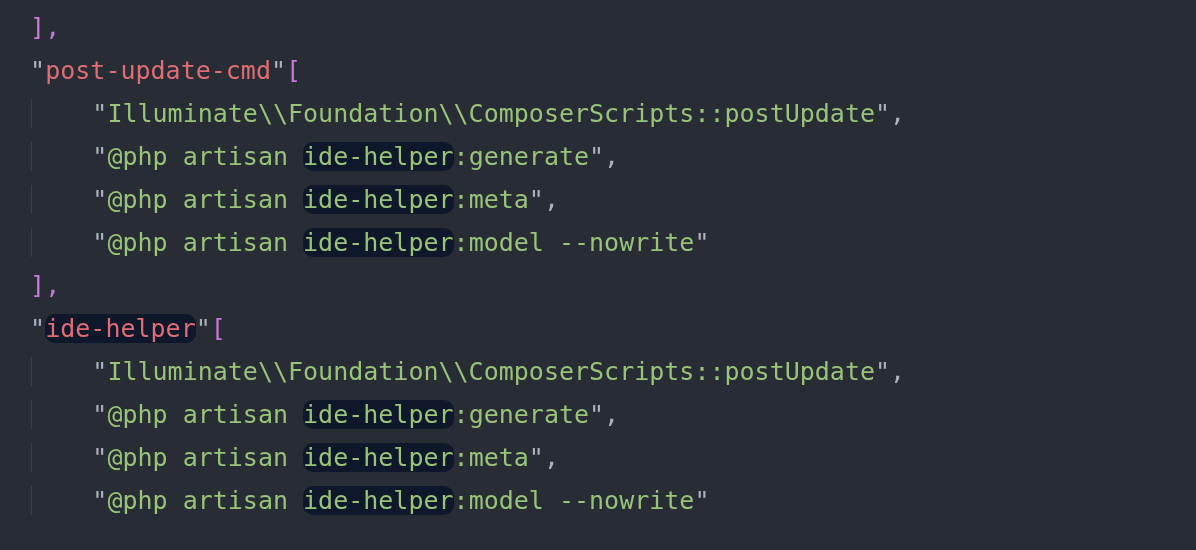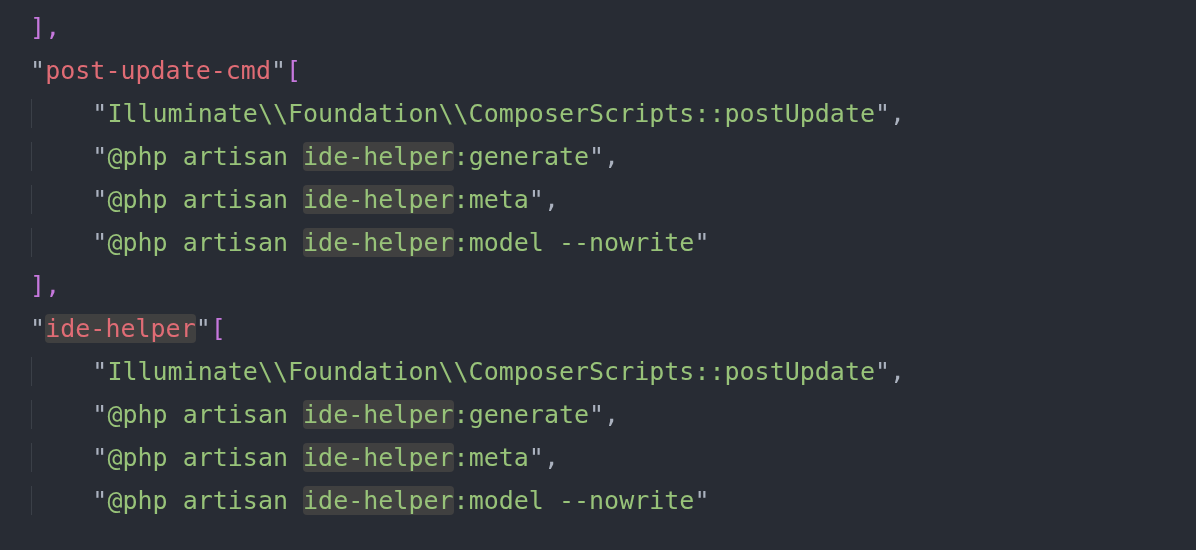--- a/index.html
+++ b/index.html
@@ -15,20 +15,20 @@
   .line { white-space: pre; }
   .indent-guide {
     border-left: 1px solid #3b4048;
     margin-left: 1px;
   }
   .key    { color: #e06c75; }
   .str    { color: #98c379; }
   .punct  { color: #abb2bf; }
   .bracket{ color: #c678dd; }
   .hl {
-    background: #404040;
-    border-radius: 4px;
+    background: #0f172a;
+    border-radius: 10px;
   }
 </style>
 </head>
 <body>
 
 <pre><div class="line"><span class="punct">  </span><span class="bracket">],</span></div><div class="line"><span class="punct">  </span><span class="key"><span class="punct">"</span><span>post-update-cmd</span><span class="punct">"</span></span><span class="punct"></span><span class="bracket">[</span></div><div class="line"><span class="punct">  </span><span class="indent-guide">    </span><span class="str"><span class="punct">"</span><span>Illuminate\\Foundation\\ComposerScripts::postUpdate</span><span class="punct">"</span></span><span class="punct">,</span></div><div class="line"><span class="punct">  </span><span class="indent-guide">    </span><span class="str"><span class="punct">"</span><span>@php artisan <span class="hl">ide-helper</span>:generate</span><span class="punct">"</span></span><span class="punct">,</span></div><div class="line"><span class="punct">  </span><span class="indent-guide">    </span><span class="str"><span class="punct">"</span><span>@php artisan <span class="hl">ide-helper</span>:meta</span><span class="punct">"</span></span><span class="punct">,</span></div><div class="line"><span class="punct">  </span><span class="indent-guide">    </span><span class="str"><span class="punct">"</span><span>@php artisan <span class="hl">ide-helper</span>:model --nowrite</span><span class="punct">"</span></span></div><div class="line"><span class="punct">  </span><span class="bracket">],</span></div><div class="line"><span class="punct">  </span><span class="key"><span class="punct">"</span><span class="hl">ide-helper</span><span class="punct">"</span></span><span class="punct"></span><span class="bracket">[</span></div><div class="line"><span class="punct">  </span><span class="indent-guide">    </span><span class="str"><span class="punct">"</span><span>Illuminate\\Foundation\\ComposerScripts::postUpdate</span><span class="punct">"</span></span><span class="punct">,</span></div><div class="line"><span class="punct">  </span><span class="indent-guide">    </span><span class="str"><span class="punct">"</span><span>@php artisan <span class="hl">ide-helper</span>:generate</span><span class="punct">"</span></span><span class="punct">,</span></div><div class="line"><span class="punct">  </span><span class="indent-guide">    </span><span class="str"><span class="punct">"</span><span>@php artisan <span class="hl">ide-helper</span>:meta</span><span class="punct">"</span></span><span class="punct">,</span></div><div class="line"><span class="punct">  </span><span class="indent-guide">    </span><span class="str"><span class="punct">"</span><span>@php artisan <span class="hl">ide-helper</span>:model --nowrite</span><span class="punct">"</span></span></div></pre>
 
 </body></html>

